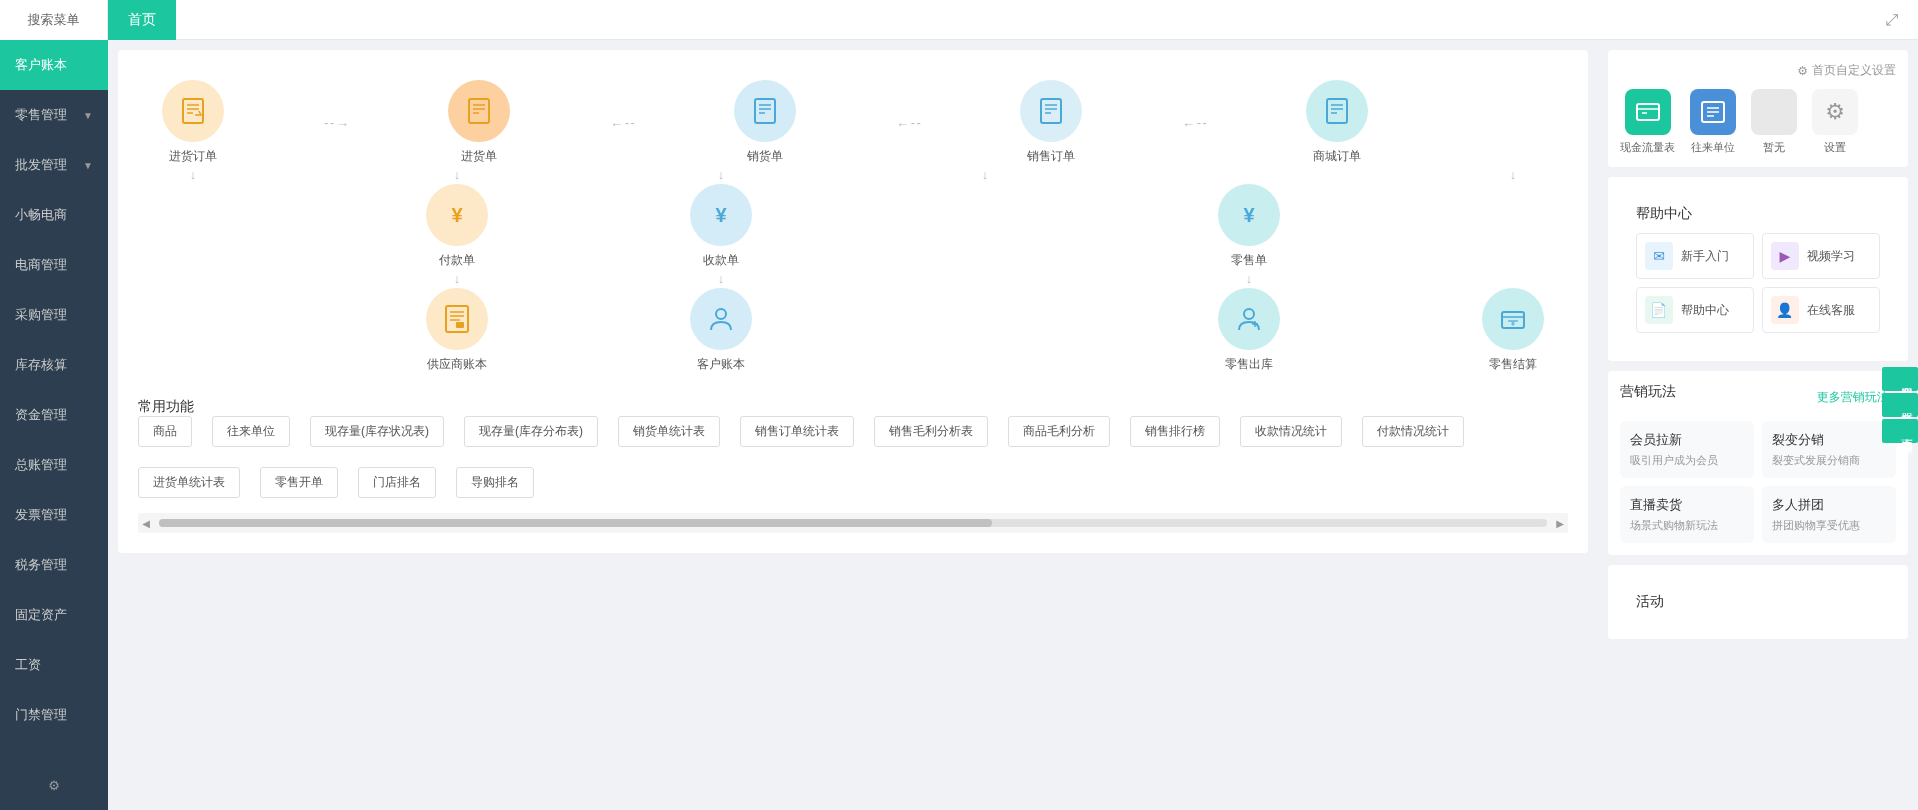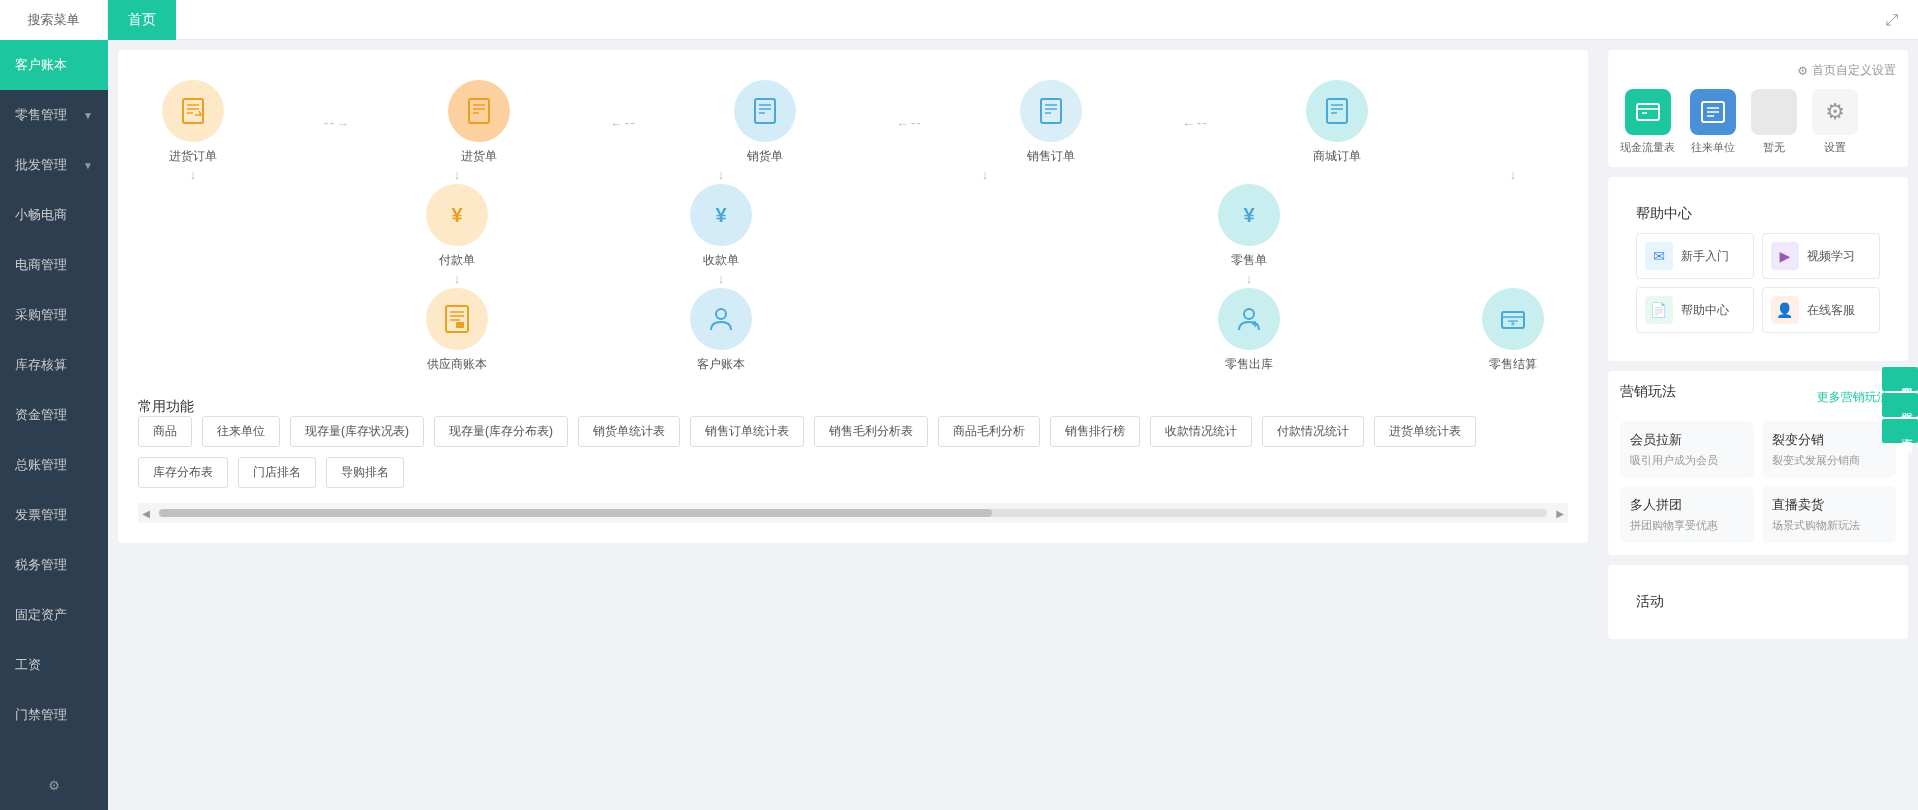--- a/index.html
+++ b/index.html
@@ -28,21 +28,21 @@
 
     
     .main-content { flex: 1; overflow-y: auto; padding: 10px; background: #f0f2f5; }
 
     
     .flow-card { background: #fff; border-radius: 4px; padding: 20px; margin-bottom: 10px; }
 
     
     .common-functions { margin-top: 15px; }
     .common-title { font-size: 14px; color: #333; font-weight: 500; }
-    .func-grid { display: flex; flex-wrap: wrap; gap: 10px; }
+    .func-grid { display: flex; flex-wrap: wrap; gap: 20px; }
     .func-btn { border: 1px solid #ddd; background: #fff; padding: 6px 14px; border-radius: 3px; font-size: 12px; color: #555; cursor: pointer; white-space: nowrap; }
 
     
     .scroll-row { display: flex; align-items: center; background: #f5f5f5; height: 20px; margin-top: 10px; border-radius: 2px; }
     .scroll-track { flex: 1; height: 8px; background: #e0e0e0; border-radius: 4px; margin: 0 5px; position: relative; }
     .scroll-thumb { width: 60%; height: 100%; background: #c0c0c0; border-radius: 4px; }
     .scroll-arrow { width: 16px; height: 16px; display: flex; align-items: center; justify-content: center; color: #999; cursor: pointer; font-size: 10px; }
 
     
     .right-panel { width: 320px; flex-shrink: 0; padding: 10px; overflow-y: auto; background: #f0f2f5; }
@@ -374,21 +374,21 @@
             <button class="func-btn">现存量(库存状况表)</button>
             <button class="func-btn">现存量(库存分布表)</button>
             <button class="func-btn">销货单统计表</button>
             <button class="func-btn">销售订单统计表</button>
             <button class="func-btn">销售毛利分析表</button>
             <button class="func-btn">商品毛利分析</button>
             <button class="func-btn">销售排行榜</button>
             <button class="func-btn">收款情况统计</button>
             <button class="func-btn">付款情况统计</button>
             <button class="func-btn">进货单统计表</button>
-            <button class="func-btn">库存分布表</button>
+            <button class="func-btn">零售开单</button>
             <button class="func-btn">门店排名</button>
             <button class="func-btn">导购排名</button>
           </div>
         </div>
 
         <div class="scroll-row" style="margin-top:15px;">
           <div class="scroll-arrow">◀</div>
           <div class="scroll-track">
             <div class="scroll-thumb"></div>
           </div>
@@ -471,26 +471,26 @@
         <div class="marketing-grid">
           <div class="marketing-item">
             <div class="marketing-title">会员拉新</div>
             <div class="marketing-sub">吸引用户成为会员</div>
           </div>
           <div class="marketing-item">
             <div class="marketing-title">裂变分销</div>
             <div class="marketing-sub">裂变式发展分销商</div>
           </div>
           <div class="marketing-item">
+            <div class="marketing-title">直播卖货</div>
+            <div class="marketing-sub">场景式购物新玩法</div>
+          </div>
+          <div class="marketing-item">
             <div class="marketing-title">多人拼团</div>
             <div class="marketing-sub">拼团购物享受优惠</div>
-          </div>
-          <div class="marketing-item">
-            <div class="marketing-title">直播卖货</div>
-            <div class="marketing-sub">场景式购物新玩法</div>
           </div>
         </div>
       </div>
 
       <div class="activities">
         <div class="act-title">活动</div>
       </div>
 
     </div>
   </div>

